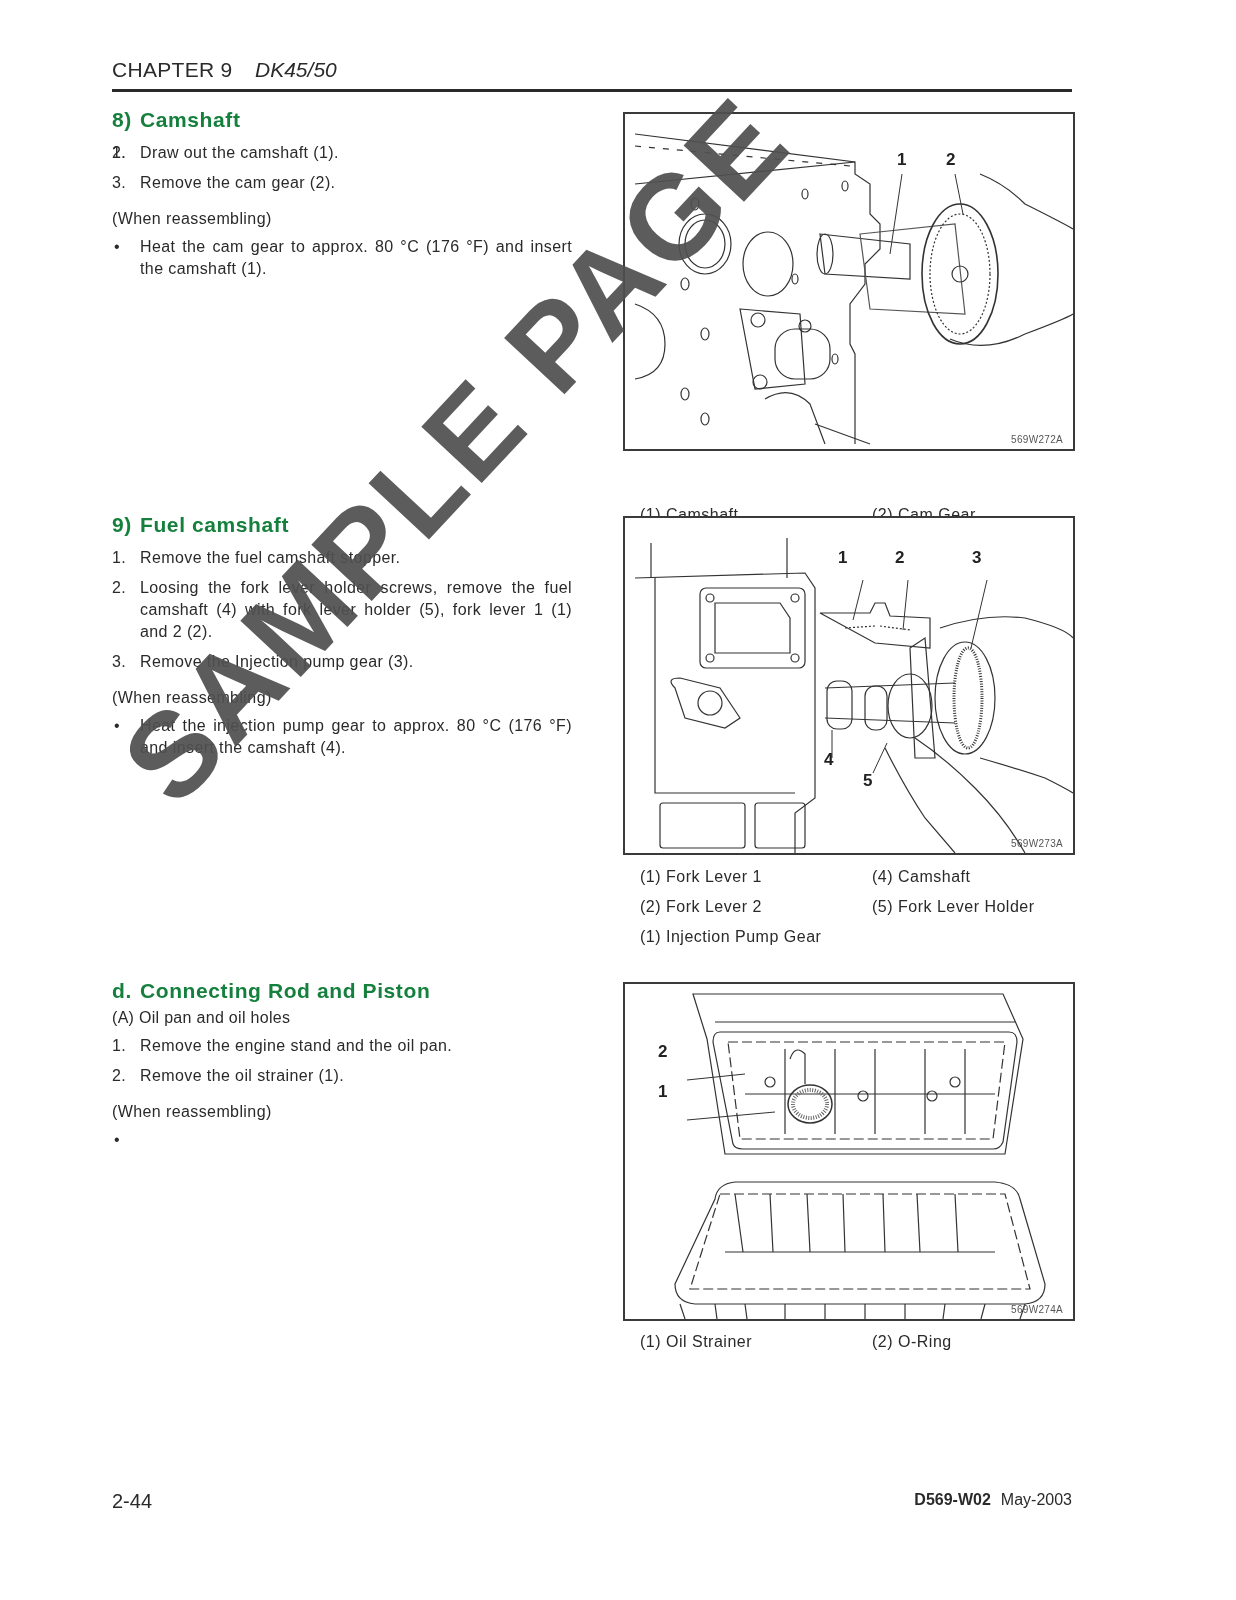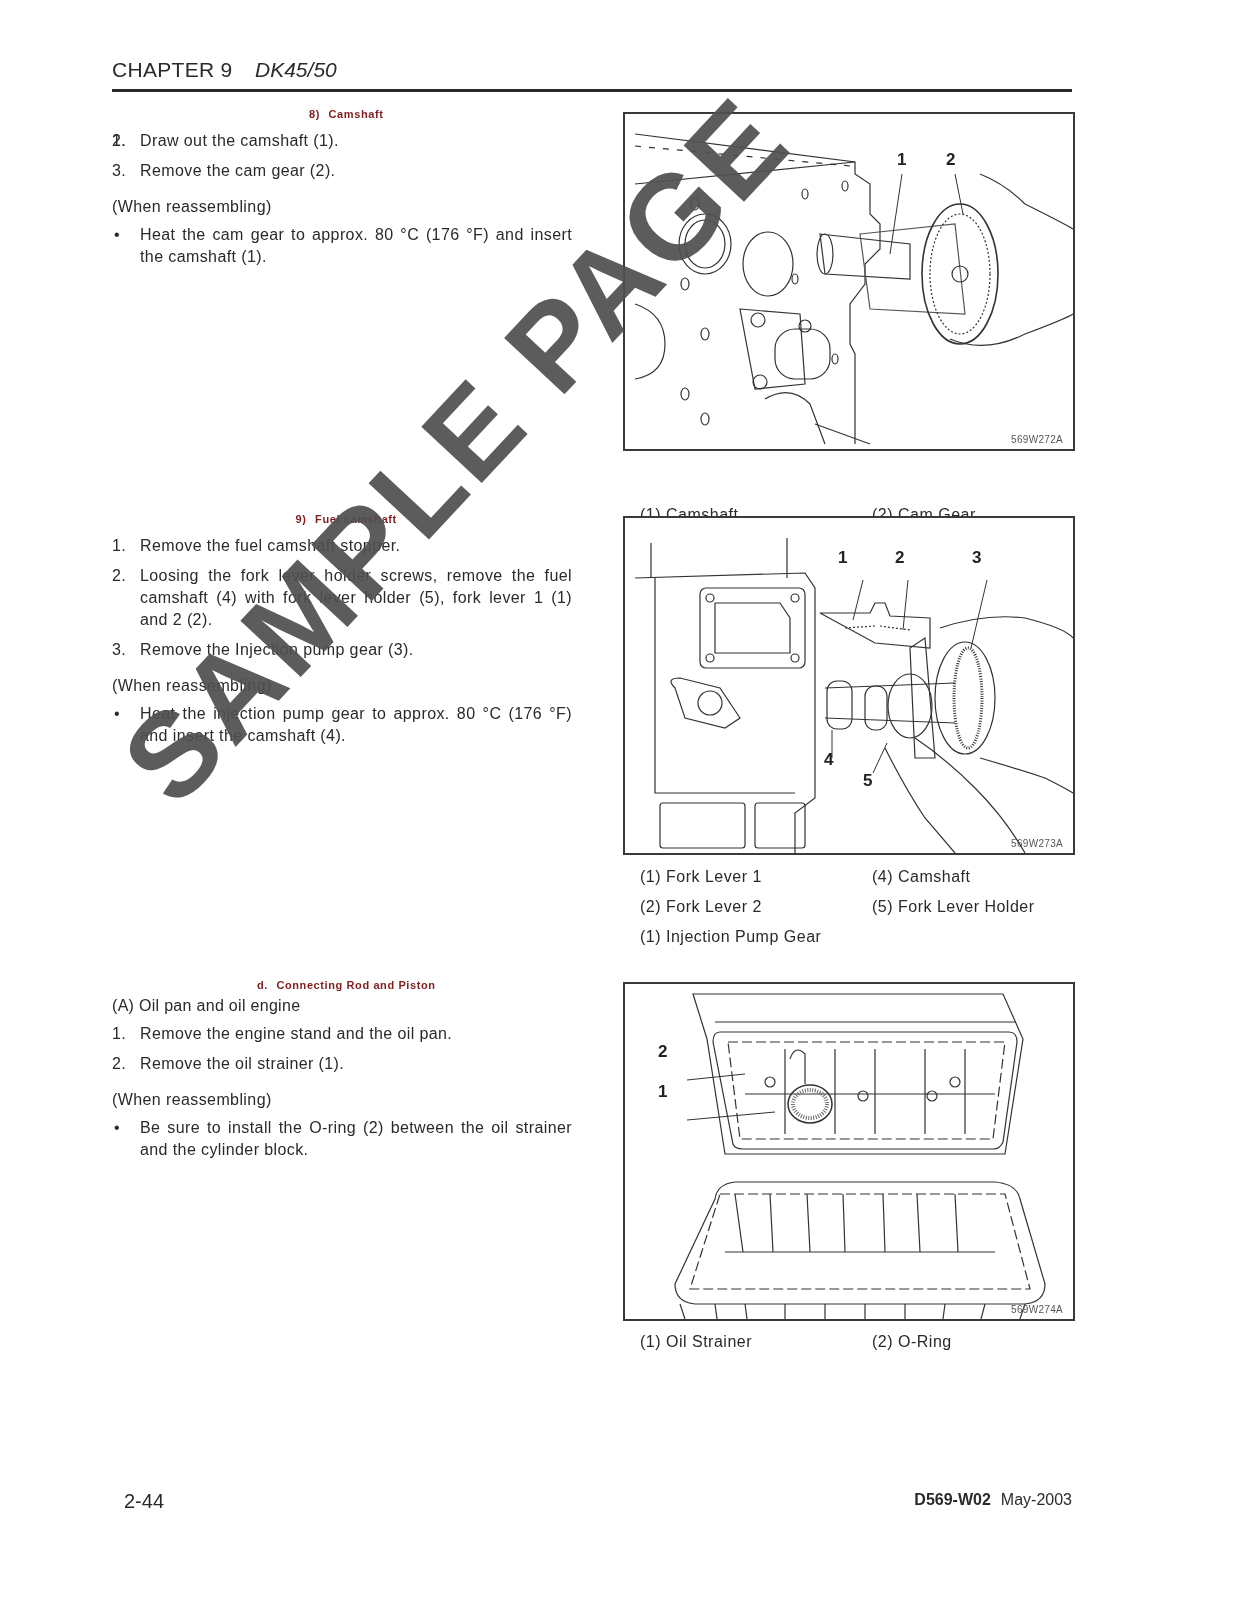--- a/index.html
+++ b/index.html
@@ -4,21 +4,21 @@
 <style>
   html, body { margin: 0; padding: 0; background: #ffffff; }
   body { width: 1236px; height: 1600px; position: relative; overflow: hidden;
          font-family: "Liberation Sans", "DejaVu Sans", sans-serif; color: #2a2a2a; }
   .header { position: absolute; left: 112px; top: 58px; width: 960px; height: 36px; }
   .header .chapter { font-size: 21px; letter-spacing: 0.3px; color: #2a2a2a; }
   .header .model { font-size: 21px; font-style: italic; margin-left: 18px; color: #2a2a2a; }
   .header-rule { position: absolute; left: 112px; top: 89px; width: 960px; height: 3px; background: #2a2a2a; }
 
   .section { position: absolute; left: 112px; width: 460px; }
-  .sec-title { font-weight: bold; font-size: 11px; letter-spacing: 0.6px; margin: 0 0 10px 0; color: #7f1d1d; text-align: center; }
+  .sec-title { font-weight: bold; font-size: 21px; letter-spacing: 0.6px; margin: 0 0 10px 0; color: #15803d; }
   .sec-title .num { display: inline-block; width: 28px; }
   .subhead { font-size: 16px; letter-spacing: 0.3px; margin: -4px 0 8px 0; }
   ol.steps { list-style: none; margin: 0; padding: 0; }
   ol.steps li { position: relative; padding-left: 28px; font-size: 16px; line-height: 22px;
                 margin-bottom: 8px; letter-spacing: 0.4px; text-align: justify; }
   ol.steps li .n { position: absolute; left: 0; top: 0; }
   .when { font-size: 16px; letter-spacing: 0.4px; margin: 16px 0 8px 0; }
   ul.bullets { list-style: none; margin: 0; padding: 0; }
   ul.bullets li { position: relative; padding-left: 28px; font-size: 16px; line-height: 22px;
                   letter-spacing: 0.4px; text-align: justify; }
@@ -27,21 +27,21 @@
   .figure { position: absolute; left: 623px; width: 448px; border: 2px solid #3a3a3a; background: #fff; overflow: hidden; }
   .figure svg { position: absolute; left: 0; top: 0; }
   .fig-code { position: absolute; right: 10px; bottom: 4px; font-size: 10px; color: #555; letter-spacing: 0.3px; }
   .callout { position: absolute; font-weight: bold; font-size: 17px; color: #222; }
 
   .captions { position: absolute; left: 640px; width: 440px; }
   .cap-row { position: relative; height: 30px; font-size: 16px; letter-spacing: 0.5px; }
   .cap-row .c1 { position: absolute; left: 0; }
   .cap-row .c2 { position: absolute; left: 232px; }
 
-  .footer-page { position: absolute; left: 124px; top: 1490px; font-size: 20px; color: #2a2a2a; }
+  .footer-page { position: absolute; left: 112px; top: 1490px; font-size: 20px; color: #2a2a2a; }
   .footer-doc { position: absolute; right: 164px; top: 1491px; font-size: 16px; color: #2a2a2a; }
   .footer-doc .code { font-weight: bold; margin-right: 10px; }
 
   .watermark { position: absolute; left: 95px; top: 735px; font-size: 120px; font-weight: bold;
                color: rgba(80,80,80,0.93); letter-spacing: 4px; transform-origin: 0 0;
                transform: rotate(-47deg); white-space: nowrap; pointer-events: none;
                font-family: "Liberation Sans", "DejaVu Sans", sans-serif; }
 </style>
 </head>
 <body>
@@ -79,28 +79,28 @@
   <div class="when">(When reassembling)</div>
   <ul class="bullets">
     <li><span class="b">•</span><span>Heat the injection pump gear to approx. 80 °C (176  °F) and insert the camshaft (4).</span></li>
   </ul>
 </div>
 
 <div class="section" style="top:979px;">
   <div class="sec-title">
     <span class="num">d.</span><span>Connecting Rod and Piston</span>
   </div>
-  <div class="subhead">(A) Oil pan and oil engine</div>
+  <div class="subhead">(A) Oil pan and oil holes</div>
   <ol class="steps">
     <li><span class="n">1.</span><span>Remove the engine stand and the oil pan.</span></li>
     <li><span class="n">2.</span><span>Remove the oil strainer (1).</span></li>
   </ol>
   <div class="when">(When reassembling)</div>
   <ul class="bullets">
-    <li><span class="b">•</span><span>Be sure to install the O-ring (2) between the oil strainer and the cylinder block.</span></li>
+    <li><span class="b">•</span></li>
   </ul>
 </div>
 
 <div class="figure" style="top:112px; height:335px;">
   <svg width="448" height="335" viewBox="0 0 448 335" fill="none" stroke="#333" stroke-width="1.2">
     <path d="M10 20 L230 48 L230 60 L245 70 L245 100 L255 110 L255 135 L240 150 L240 170 L225 190 L225 230 L230 240 L230 330"></path>
     <path d="M10 70 L230 48"></path>
     <path d="M10 32 L225 52" stroke-dasharray="6 8"></path>
     <ellipse cx="80" cy="130" rx="26" ry="30"></ellipse>
     <ellipse cx="80" cy="130" rx="20" ry="24"></ellipse>

